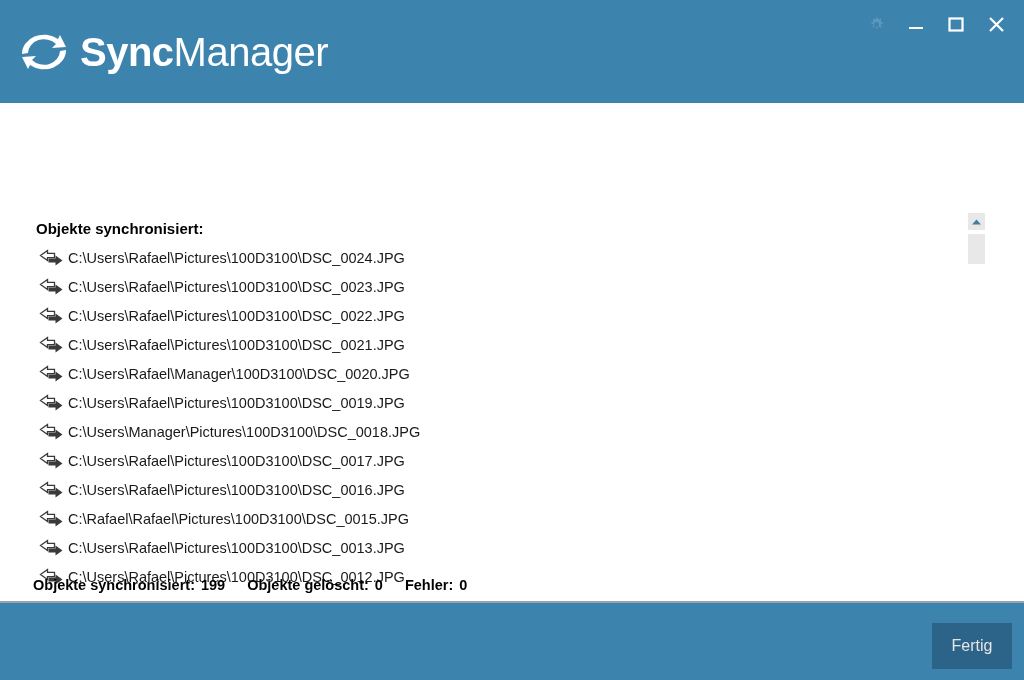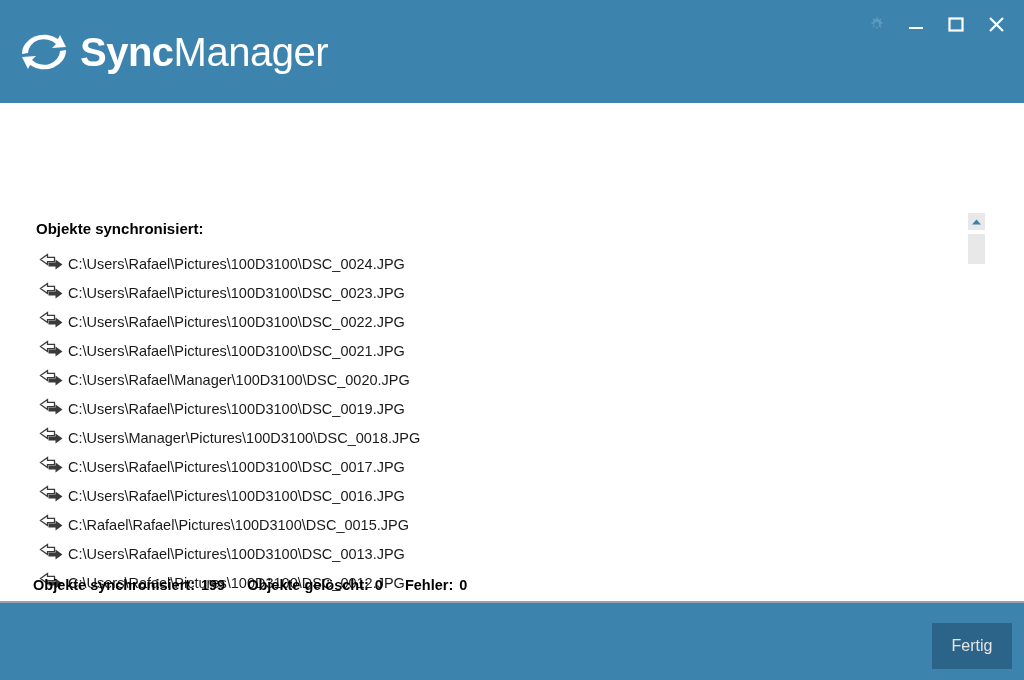--- a/index.html
+++ b/index.html
@@ -77,21 +77,21 @@
     position: absolute;
     left: 0; top: 140px;
     width: 966px;
     height: 422px;
     overflow: hidden;
   }
   .row {
     position: relative;
     height: 29px;
     display: flex;
-    align-items: flex-end;
+    align-items: center;
     padding-left: 38px;
     margin-right: 0;
   }
   .row .syncicon {
     width: 28px; height: 20px;
     flex: 0 0 28px;
     display: block;
     margin-right: 2px;
   }
   .row .rowtext {

